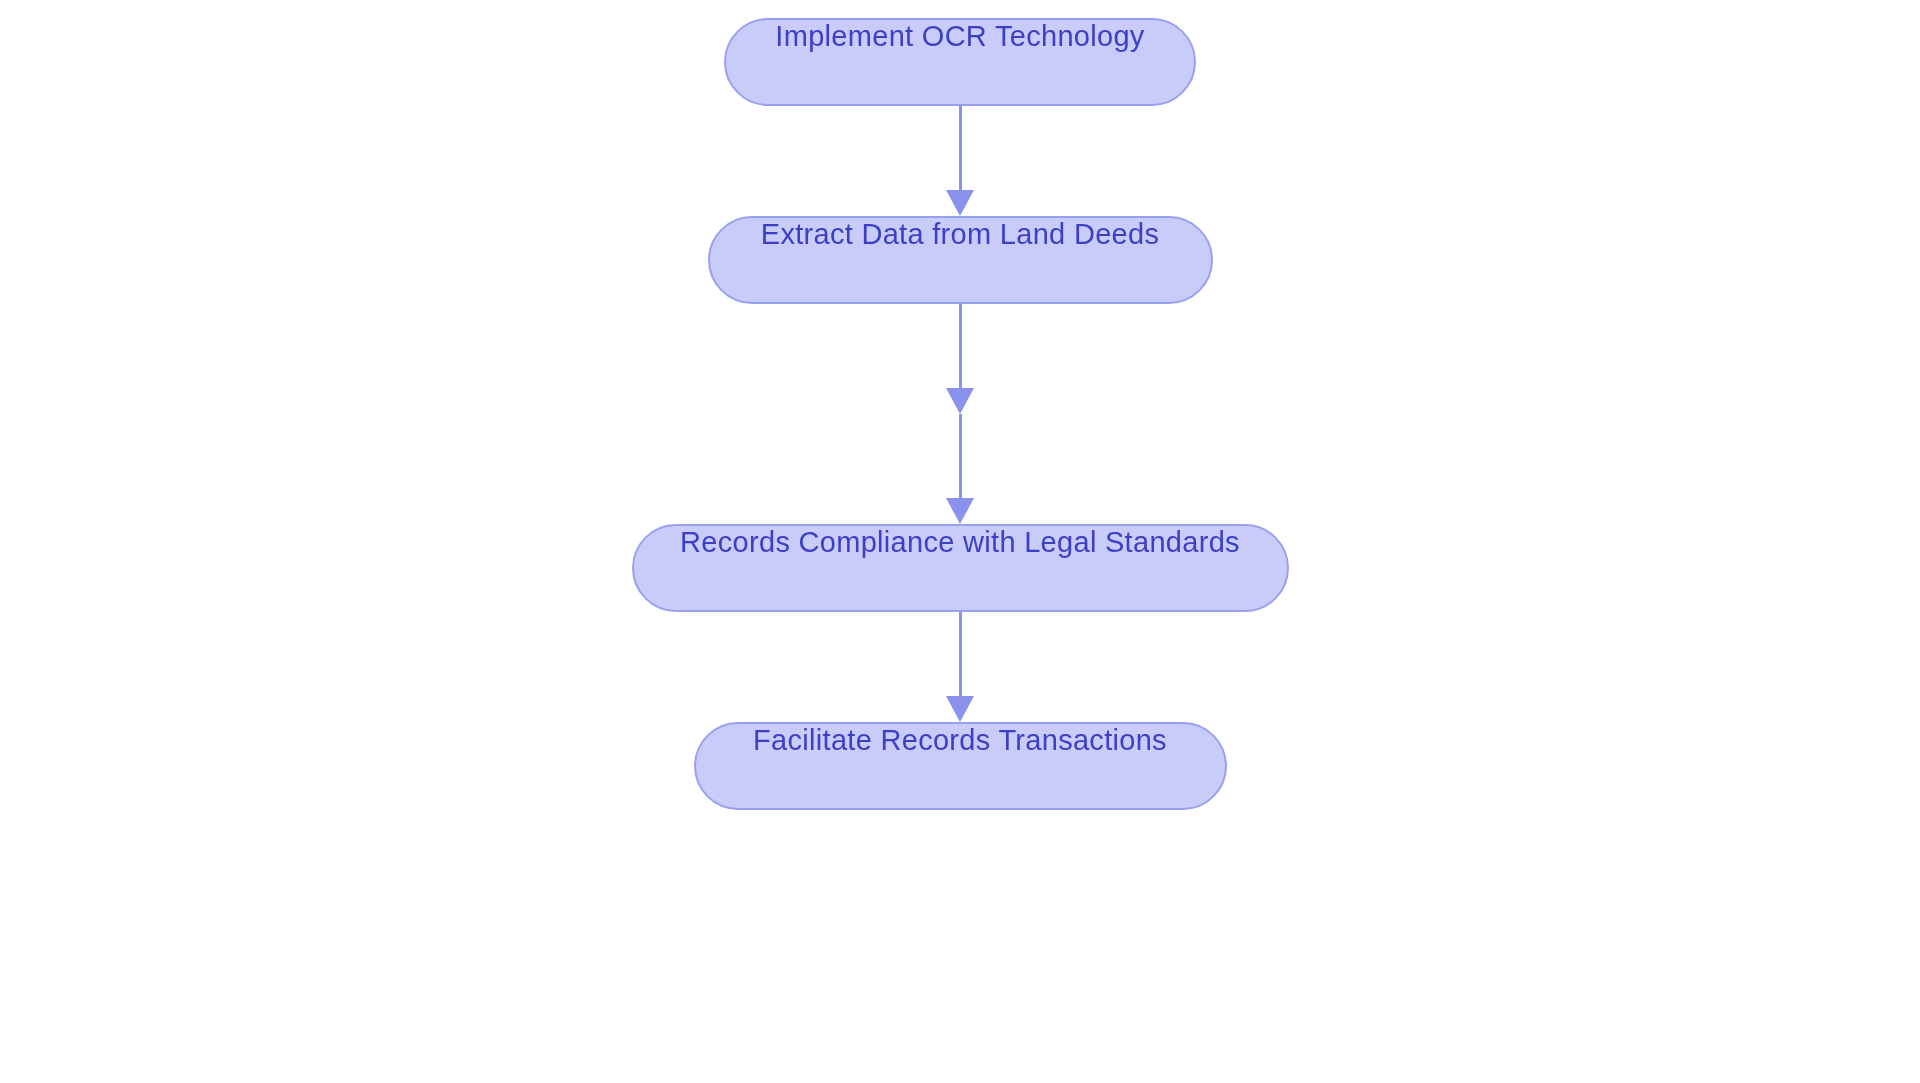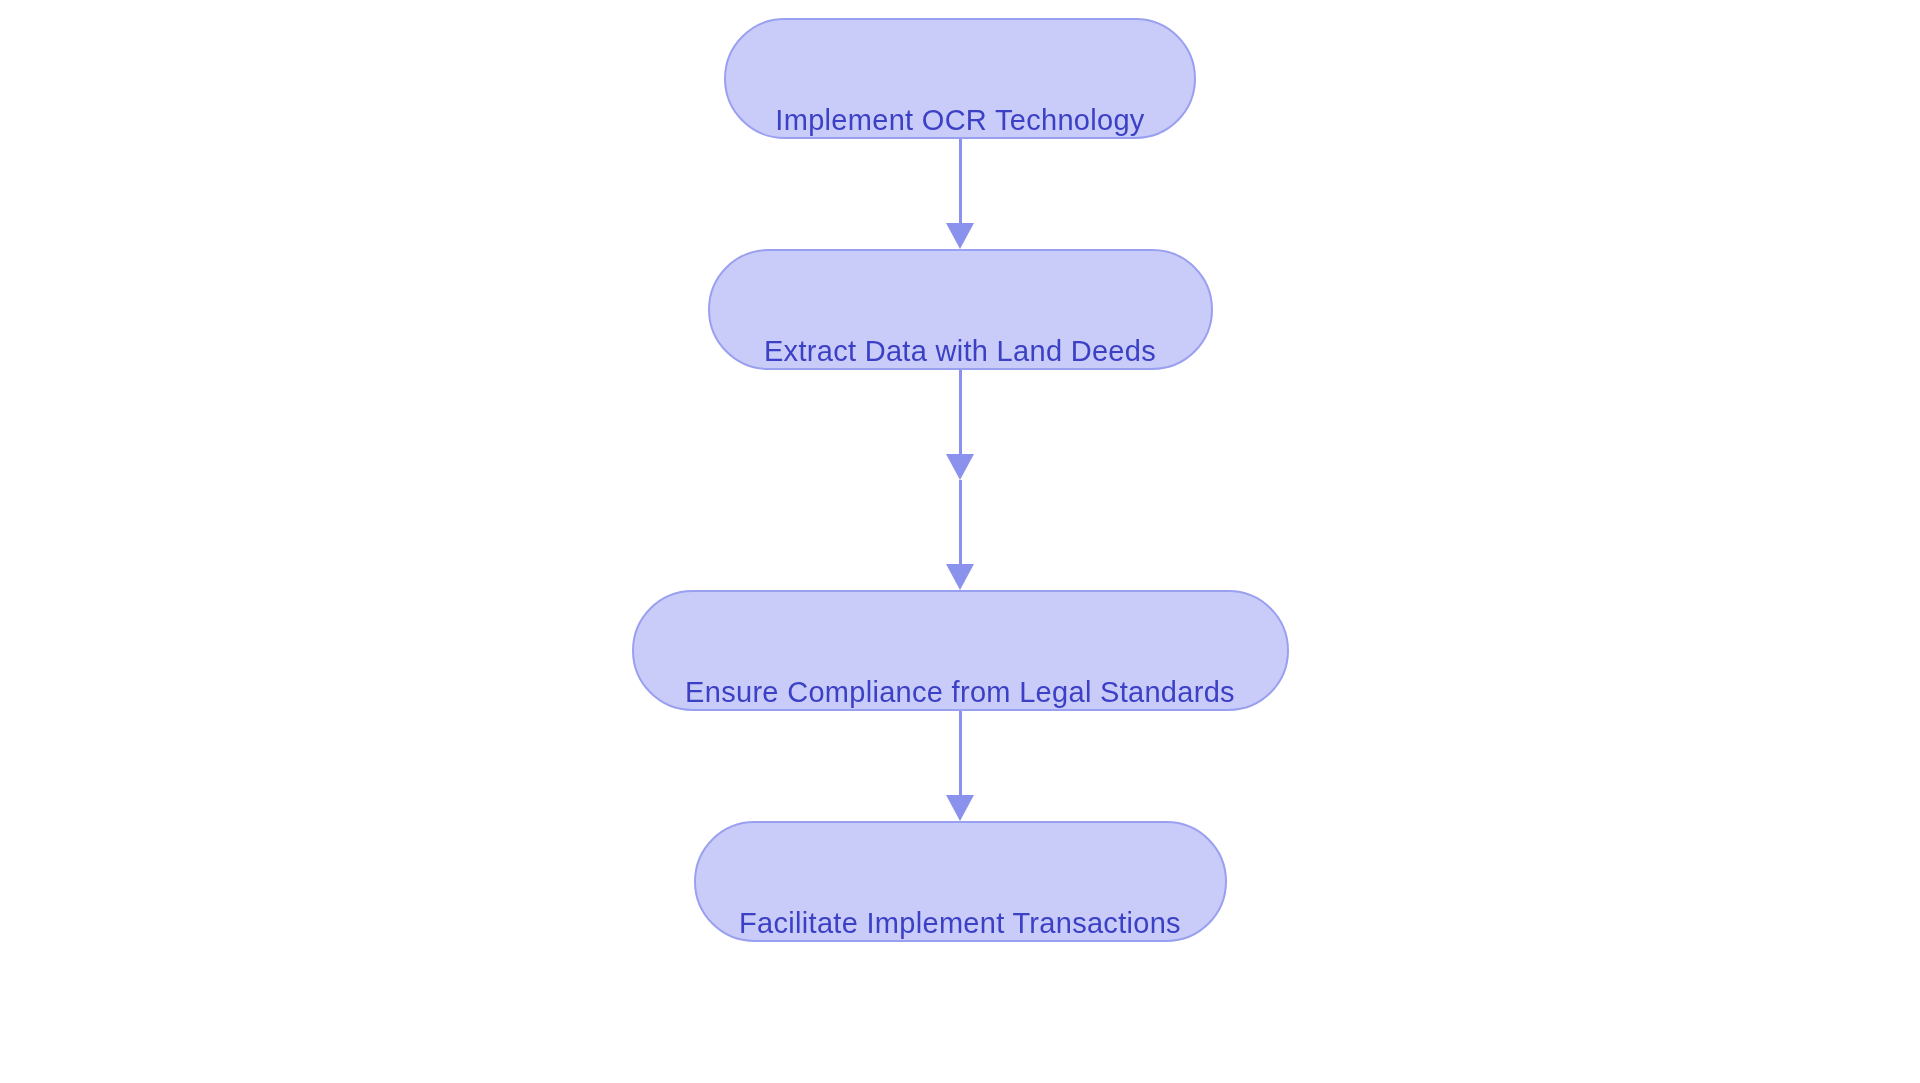--- a/index.html
+++ b/index.html
@@ -24,26 +24,26 @@
     background: var(--background);
   }
   .flow {
     width: 100%;
     padding-top: 18px;
     display: flex;
     flex-direction: column;
     align-items: center;
   }
   .node {
-    height: 121px;
+    height: 88px;
     border: 2px solid var(--node-border);
     background: var(--node-fill);
     border-radius: 999px;
     display: flex;
-    align-items: flex-end;
+    align-items: flex-start;
     justify-content: center;
     flex-shrink: 0;
   }
   .node span {
     color: var(--text);
     font-size: 29px;
     letter-spacing: 0.3px;
     white-space: nowrap;
   }
   .node-1 { width: 472px; }
@@ -81,41 +81,41 @@
     <div class="node node-1">
       <span>Implement OCR Technology</span>
     </div>
 
     <div class="arrow">
       <div class="arrow-line"></div>
       <div class="arrow-head"></div>
     </div>
 
     <div class="node node-2">
-      <span>Extract Data with Land Deeds</span>
+      <span>Extract Data from Land Deeds</span>
     </div>
 
     <div class="arrow">
       <div class="arrow-line"></div>
       <div class="arrow-head"></div>
     </div>
 
 
     <div class="arrow">
       <div class="arrow-line"></div>
       <div class="arrow-head"></div>
     </div>
 
     <div class="node node-4">
-      <span>Ensure Compliance from Legal Standards</span>
+      <span>Records Compliance with Legal Standards</span>
     </div>
 
     <div class="arrow">
       <div class="arrow-line"></div>
       <div class="arrow-head"></div>
     </div>
 
     <div class="node node-5">
-      <span>Facilitate Implement Transactions</span>
+      <span>Facilitate Records Transactions</span>
     </div>
 
   </div>
 </div>
 
 </body></html>

